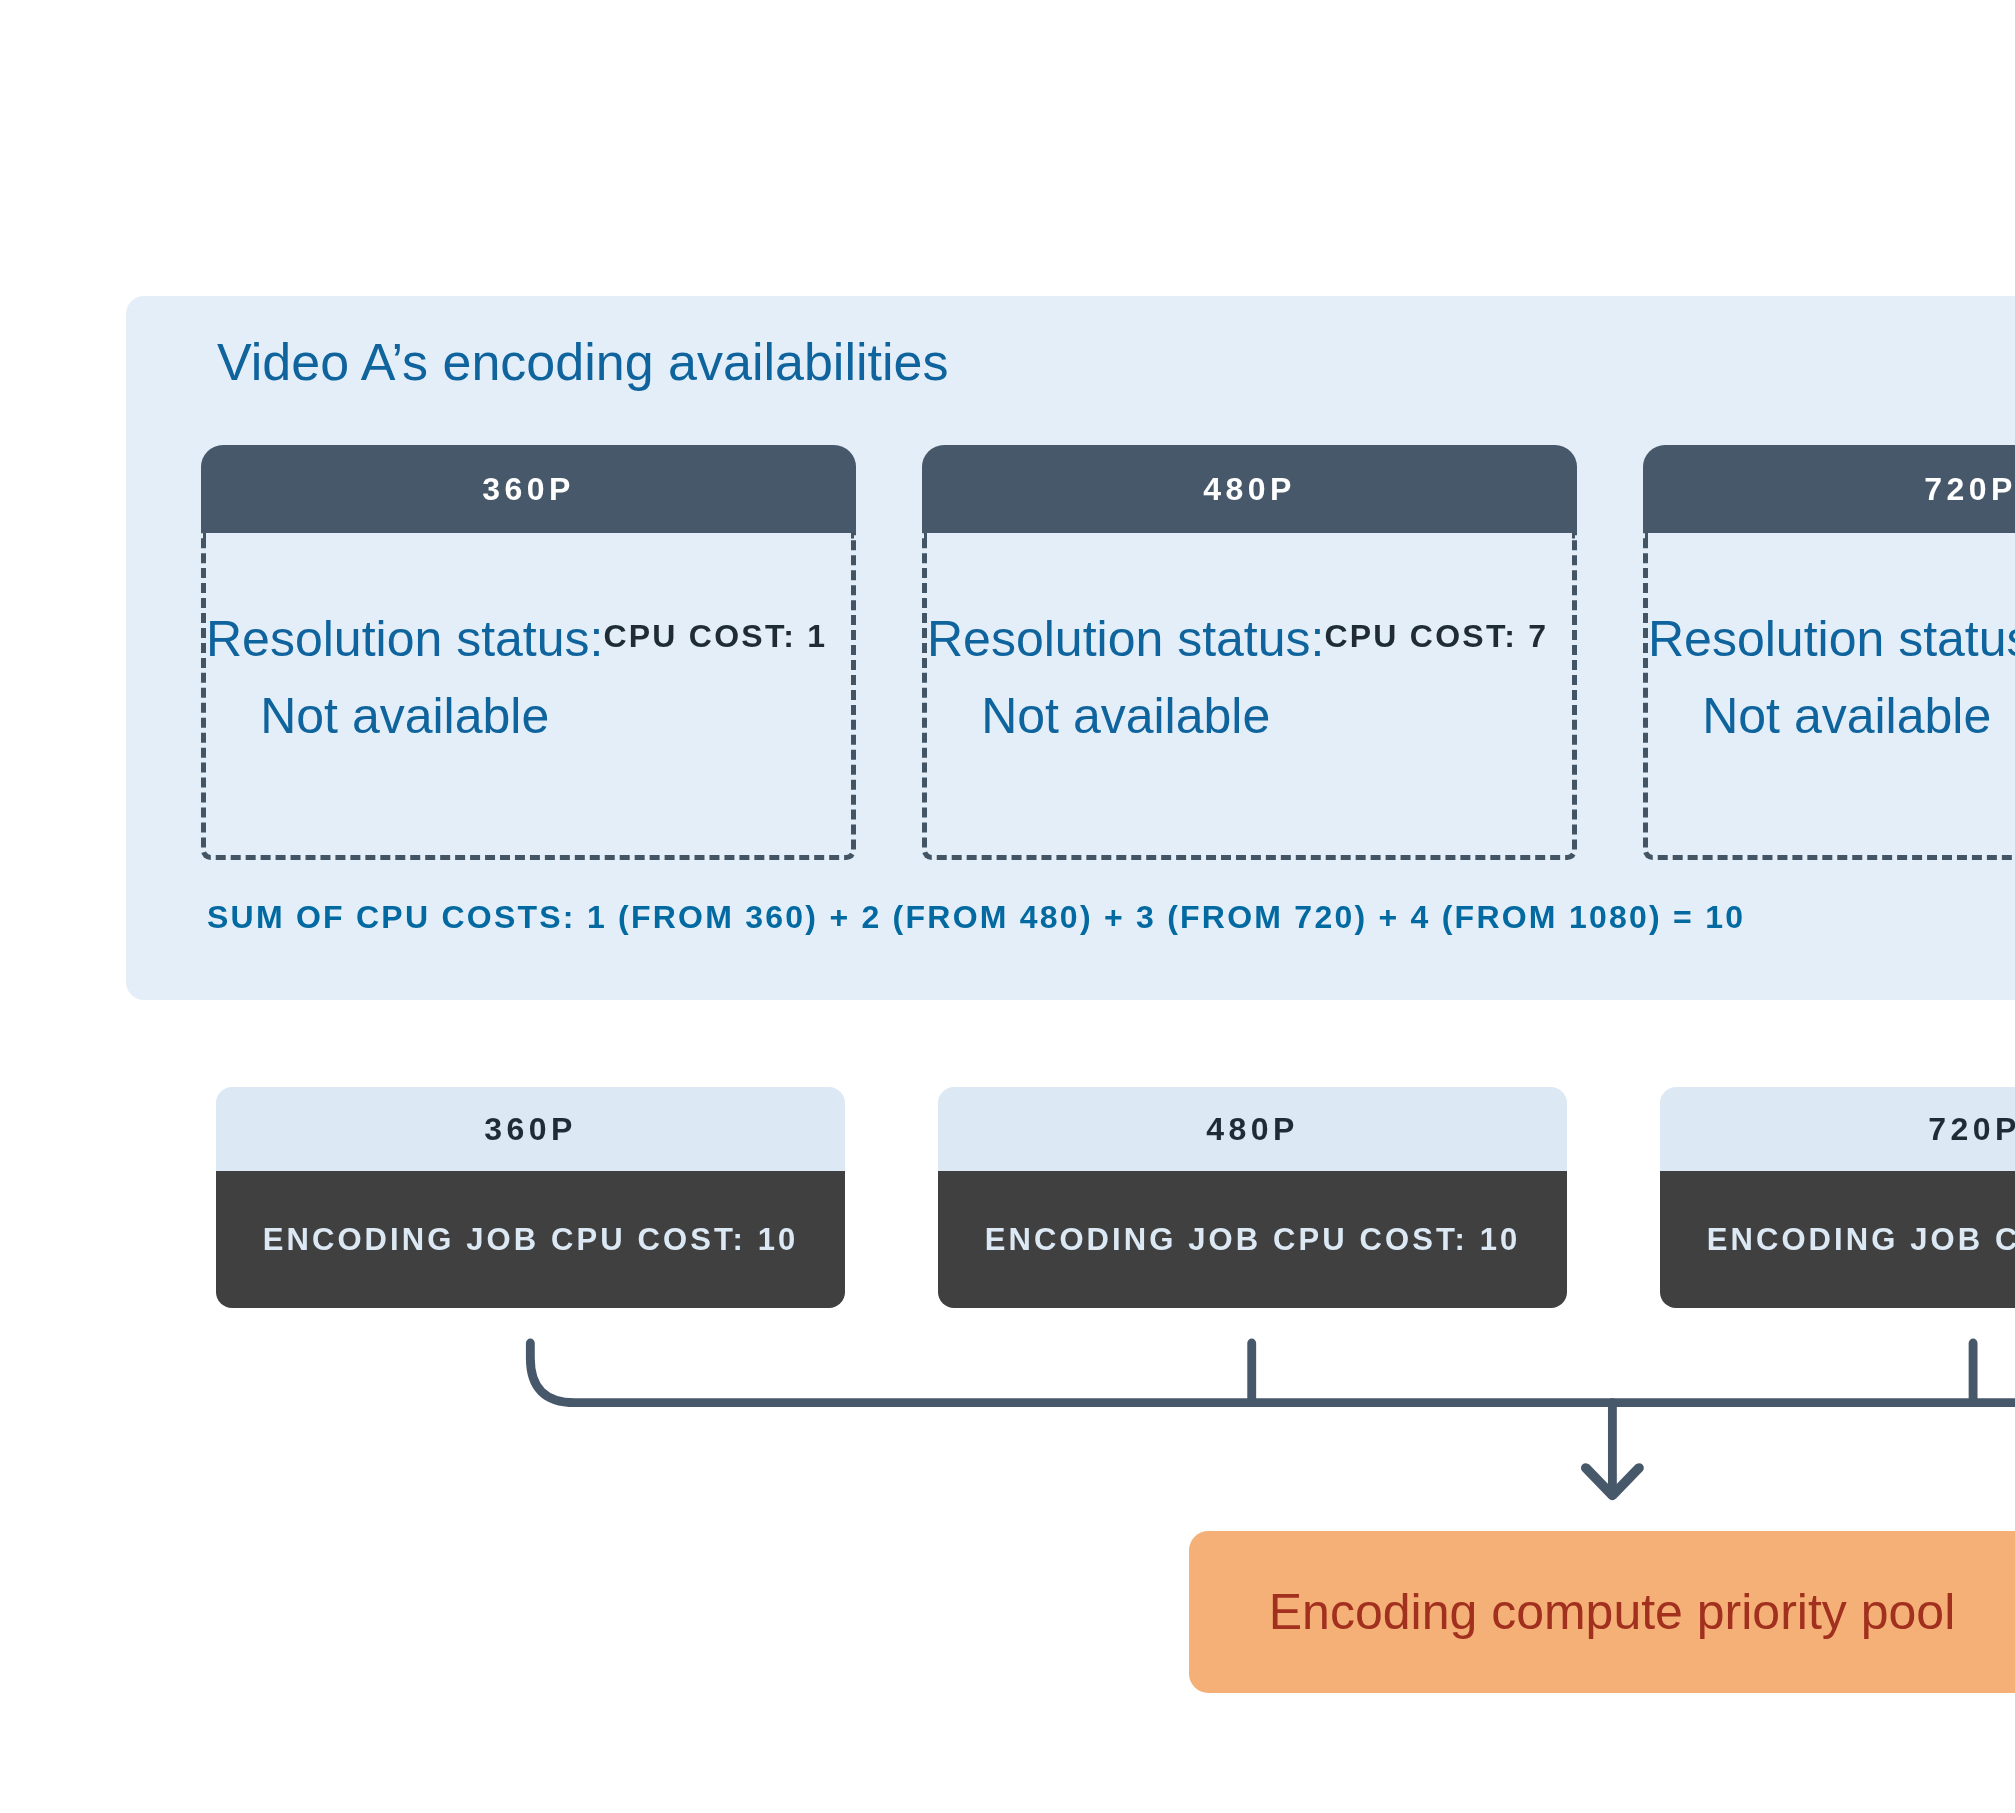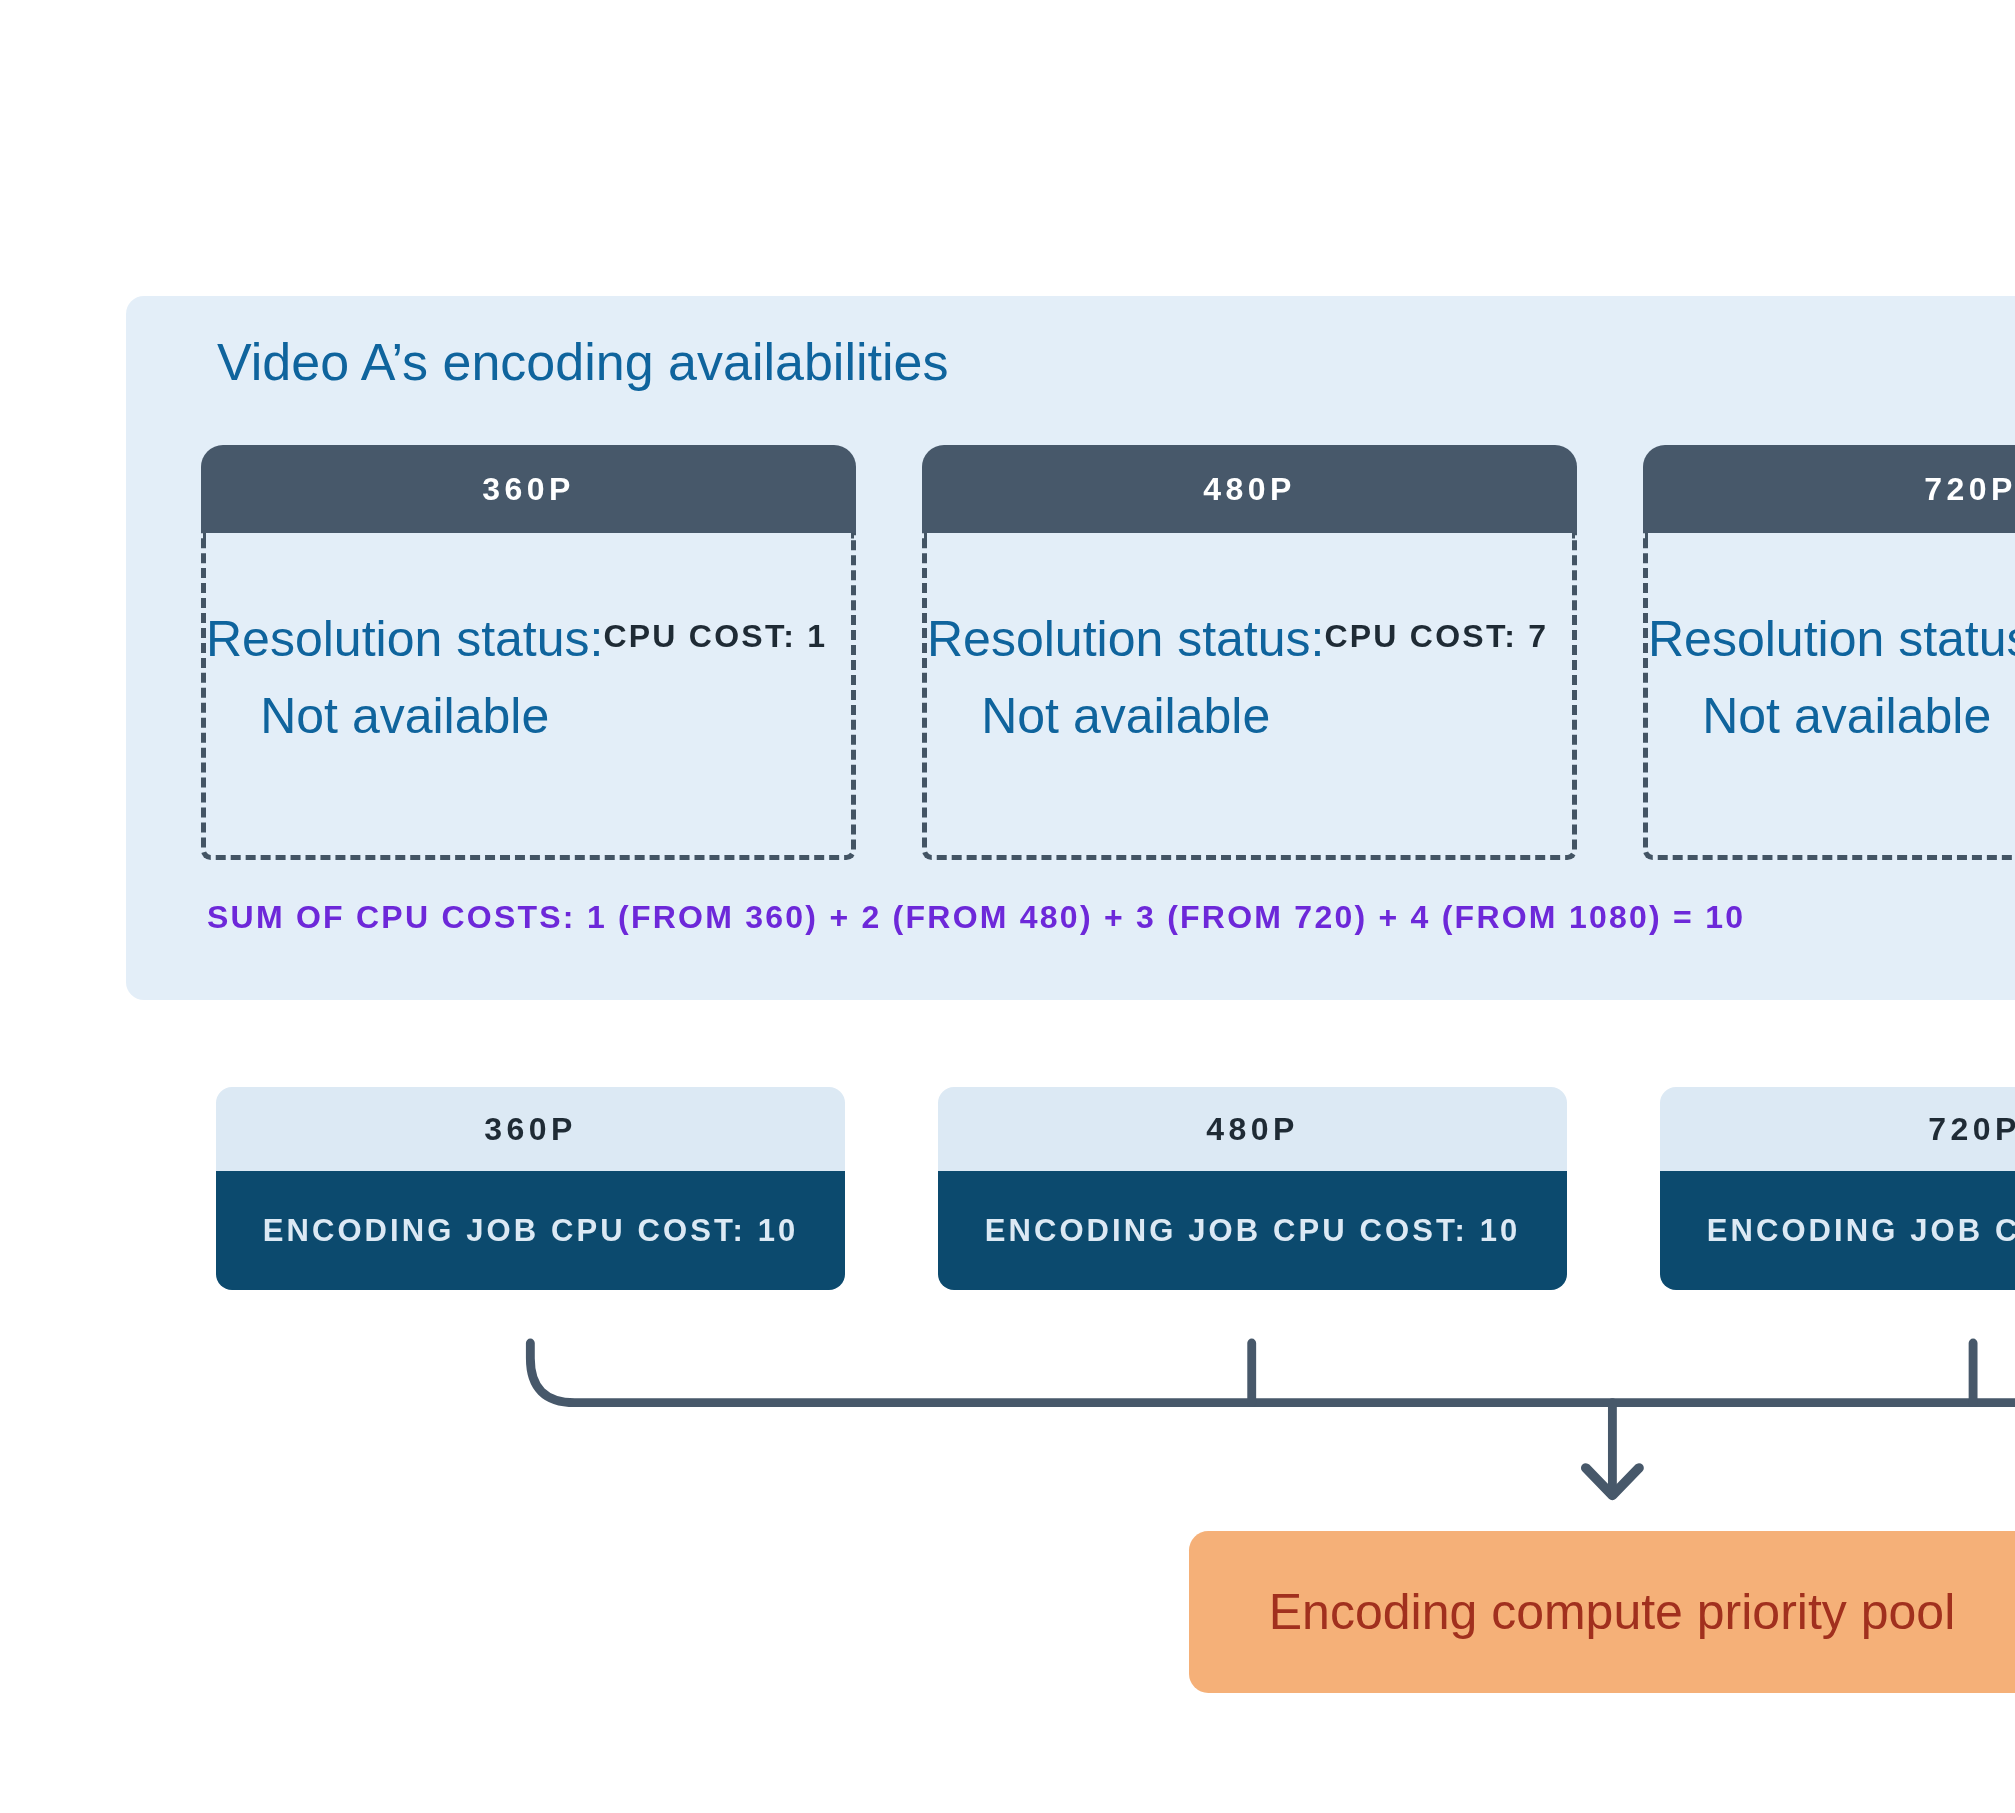--- a/index.html
+++ b/index.html
@@ -39,35 +39,35 @@
   }
   .status{
     font-size:50px;line-height:77px;color:#0F649D;text-align:center;
   }
   .cpu{
     margin-top:17px;font-size:32px;font-weight:700;letter-spacing:0.07em;
     color:#1F2B35;text-align:center;
   }
   .sum-line{
     position:absolute;left:81px;top:603px;
-    font-size:32px;font-weight:700;letter-spacing:0.07em;color:#6d28d9;
+    font-size:32px;font-weight:700;letter-spacing:0.07em;color:#0369a1;
   }
   
   .jobs-row{
     position:absolute;left:216px;top:1087px;
     display:flex;gap:93px;
   }
   .job-card{width:629px;display:flex;flex-direction:column;}
   .job-card-header{
     height:84px;background:#DCE9F4;border-radius:16px 16px 0 0;
     display:flex;align-items:center;justify-content:center;
     color:#1F2B35;font-size:32px;font-weight:700;letter-spacing:0.14em;
   }
   .job-card-body{
-    height:119px;background:#0c4a6e;border-radius:0 0 16px 16px;
+    height:137px;background:#404040;border-radius:0 0 16px 16px;
     display:flex;align-items:center;justify-content:center;
     color:#DCE9F4;font-size:31px;font-weight:700;letter-spacing:0.1em;
   }
   
   .flow{position:absolute;left:0;top:0;pointer-events:none;}
   .pool{
     position:absolute;left:1189px;top:1531px;width:846px;height:162px;
     background:#F5B078;border-radius:19.3px;
     display:flex;align-items:center;justify-content:center;
   }

